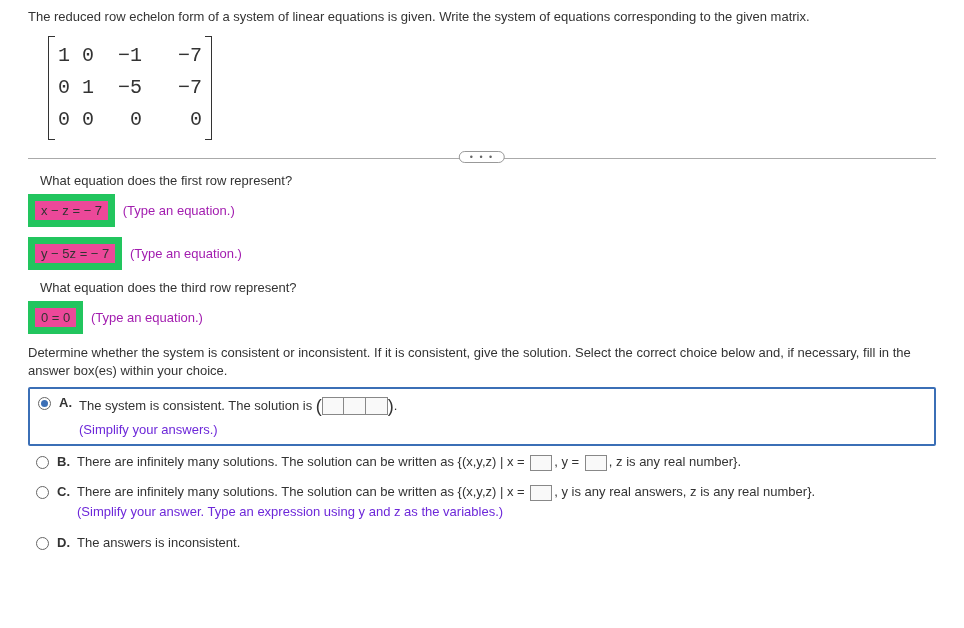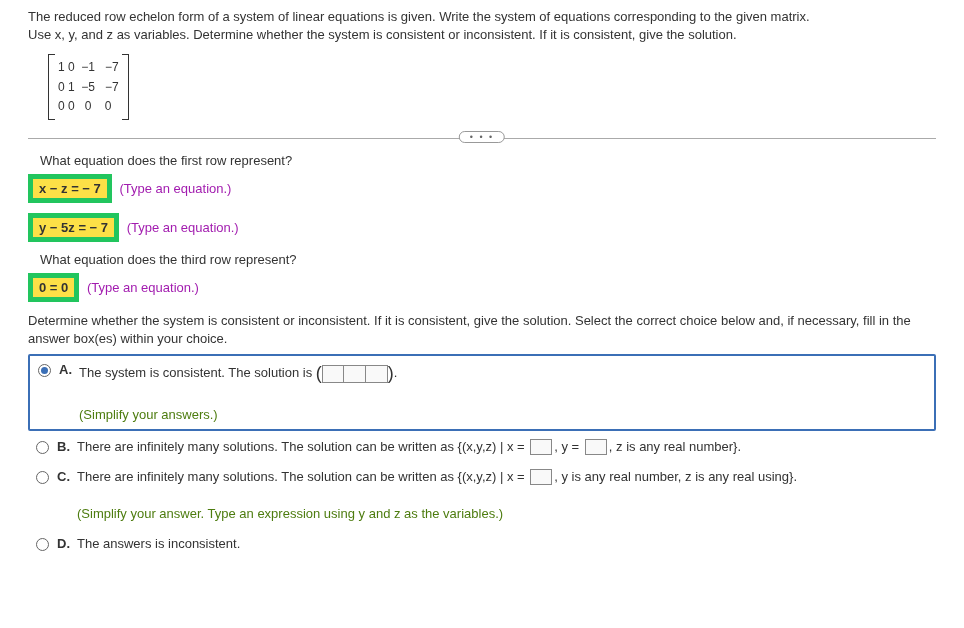--- a/index.html
+++ b/index.html
@@ -22,22 +22,22 @@
       padding: 8px 28px;
       width: 100%;
       height: 100%;
     }
     .instructions {
       font-size: 13px;
       line-height: 1.4;
       margin-bottom: 6px;
     }
     .matrix {
-      font-family: Liberation Sans, sans-serif;
-      font-size: 12px;
+      font-family: Liberation Mono, monospace;
+      font-size: 20px;
       display: inline-block;
       position: relative;
       padding: 4px 10px;
       margin: 4px 0 8px 20px;
     }
     .matrix::before, .matrix::after {
       content: "";
       position: absolute;
       top: 0;
       bottom: 0;
@@ -80,26 +80,25 @@
     .question-block {
       margin: 10px 0 6px 12px;
       font-size: 13px;
     }
     .answer-line {
       margin: 6px 0 10px 0;
       font-size: 13px;
     }
     .eq-box {
       display: inline-block;
-      border: 5px solid #22c55e;
-      background: #fde047;
+      border: 7px solid #22c55e;
+      background: #ec4899;
       padding: 2px 6px;
       font-size: 13px;
       margin-right: 4px;
-      font-weight: bold;
     }
     .hint {
       color: #a21caf;
     }
     .choices-intro {
       font-size: 13px;
       line-height: 1.4;
       margin: 8px 0 6px 0;
     }
     .choice {
@@ -137,22 +136,22 @@
     .choice-letter {
       font-weight: bold;
       margin-right: 6px;
       min-width: 14px;
     }
     .choice-body {
       flex: 1;
     }
     .sub-hint {
       display: block;
-      margin-top: 19px;
-      color: #4d7c0f;
+      margin-top: 2px;
+      color: #6d28d9;
     }
     .small-box {
       display: inline-block;
       width: 22px;
       height: 16px;
       border: 1px solid #888;
       background: #f9f9f9;
       vertical-align: middle;
       margin: 0 2px;
     }
@@ -174,21 +173,20 @@
       vertical-align: middle;
     }
   </style>
 </head>
 <body>
 
 <div class="content">
 
   <div class="instructions">
     <span>The reduced row echelon form of a system of linear equations is given. Write the system of equations corresponding to the given matrix.</span><br>
-    <span>Use x, y, and z as variables. Determine whether the system is consistent or inconsistent. If it is consistent, give the solution.</span>
   </div>
 
   <div class="matrix">
     <div class="matrix-row"><span>1 0  −1   −7</span></div>
     <div class="matrix-row"><span>0 1  −5   −7</span></div>
     <div class="matrix-row"><span>0 0   0    0</span></div>
   </div>
 
   <div class="divider">
     <span class="dots-btn">• • •</span>
@@ -232,21 +230,21 @@
     <span class="choice-letter">B.</span>
     <span class="choice-body">
       <span>There are infinitely many solutions. The solution can be written as  {(x,y,z) | x = </span><span class="small-box"></span><span>, y = </span><span class="small-box"></span><span>, z is any real number}.</span>
     </span>
   </div>
 
   <div class="choice">
     <span class="radio"></span>
     <span class="choice-letter">C.</span>
     <span class="choice-body">
-      <span>There are infinitely many solutions. The solution can be written as  {(x,y,z) | x = </span><span class="small-box"></span><span>, y is any real number, z is any real using}.</span>
+      <span>There are infinitely many solutions. The solution can be written as  {(x,y,z) | x = </span><span class="small-box"></span><span>, y is any real answers, z is any real number}.</span>
       <span class="sub-hint">(Simplify your answer. Type an expression using y and z as the variables.)</span>
     </span>
   </div>
 
   <div class="choice">
     <span class="radio"></span>
     <span class="choice-letter">D.</span>
     <span class="choice-body">
       <span>The answers is inconsistent.</span>
     </span>

